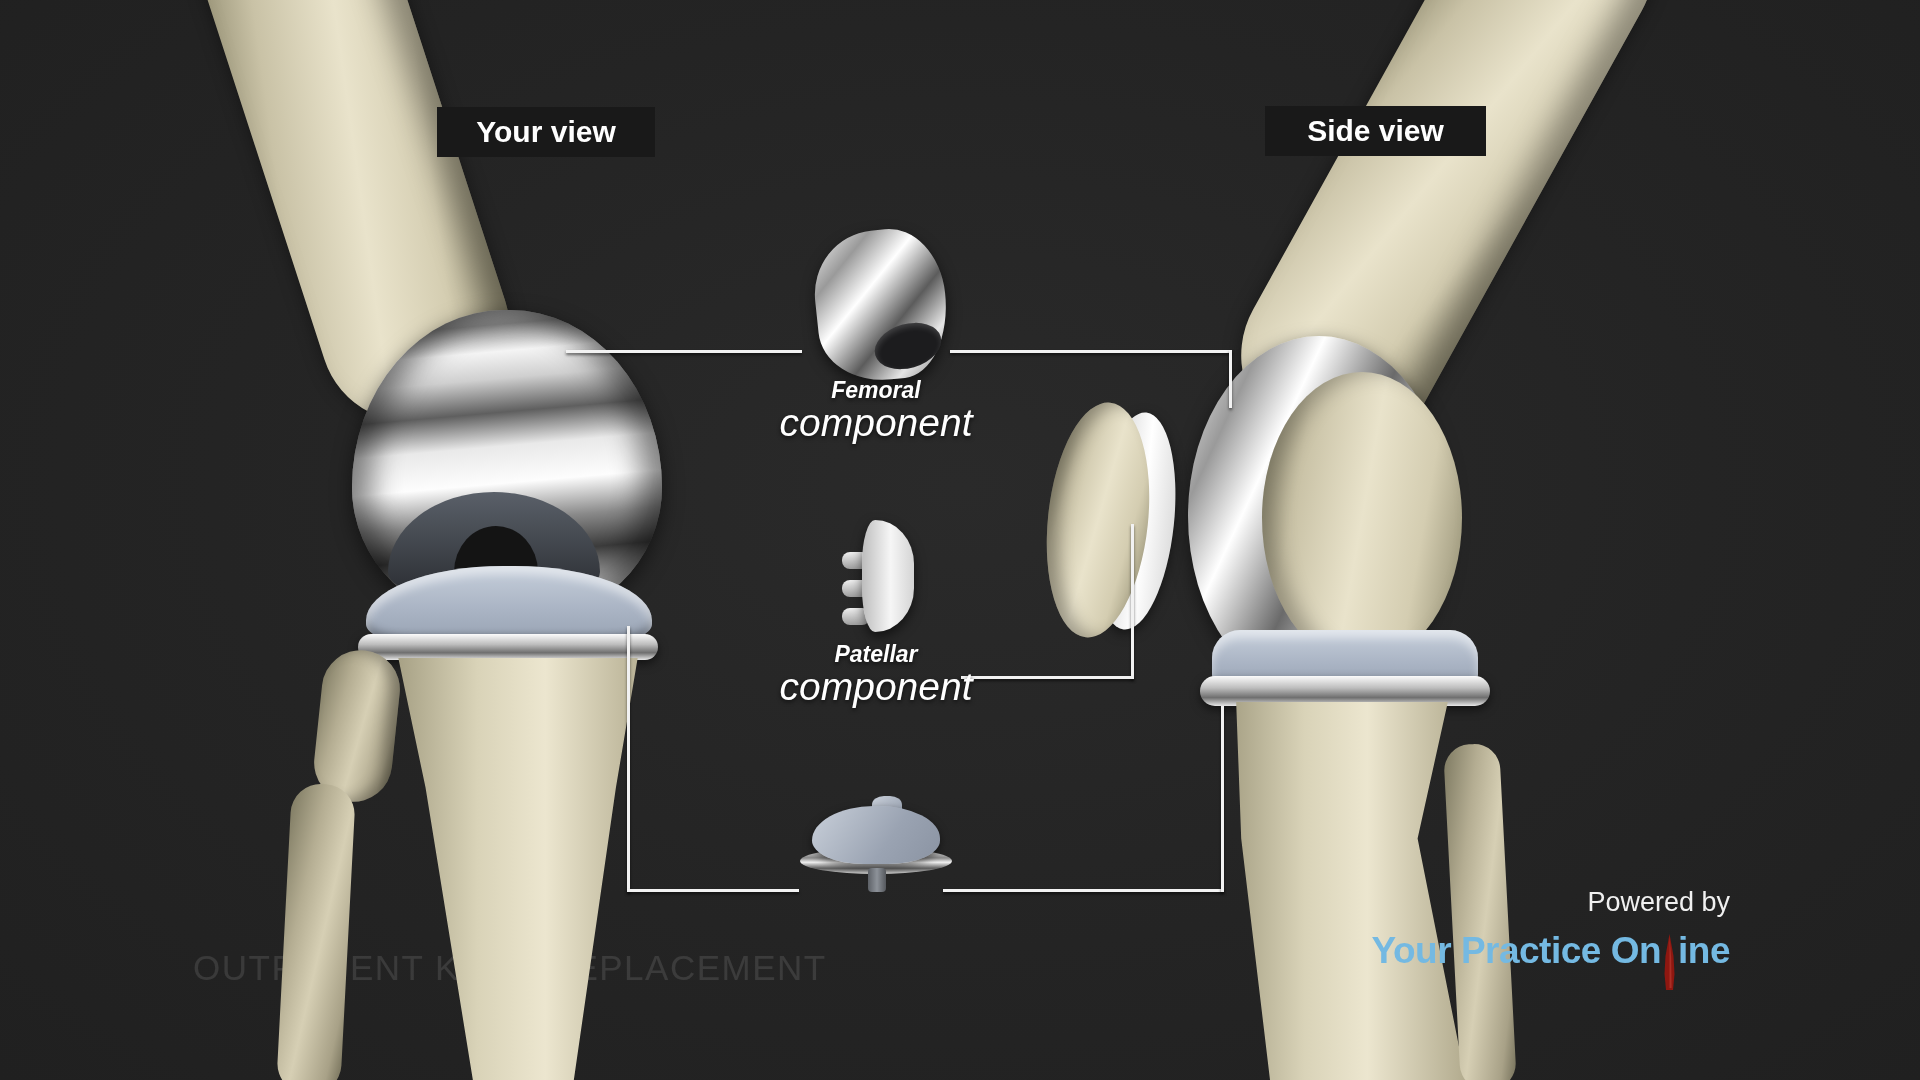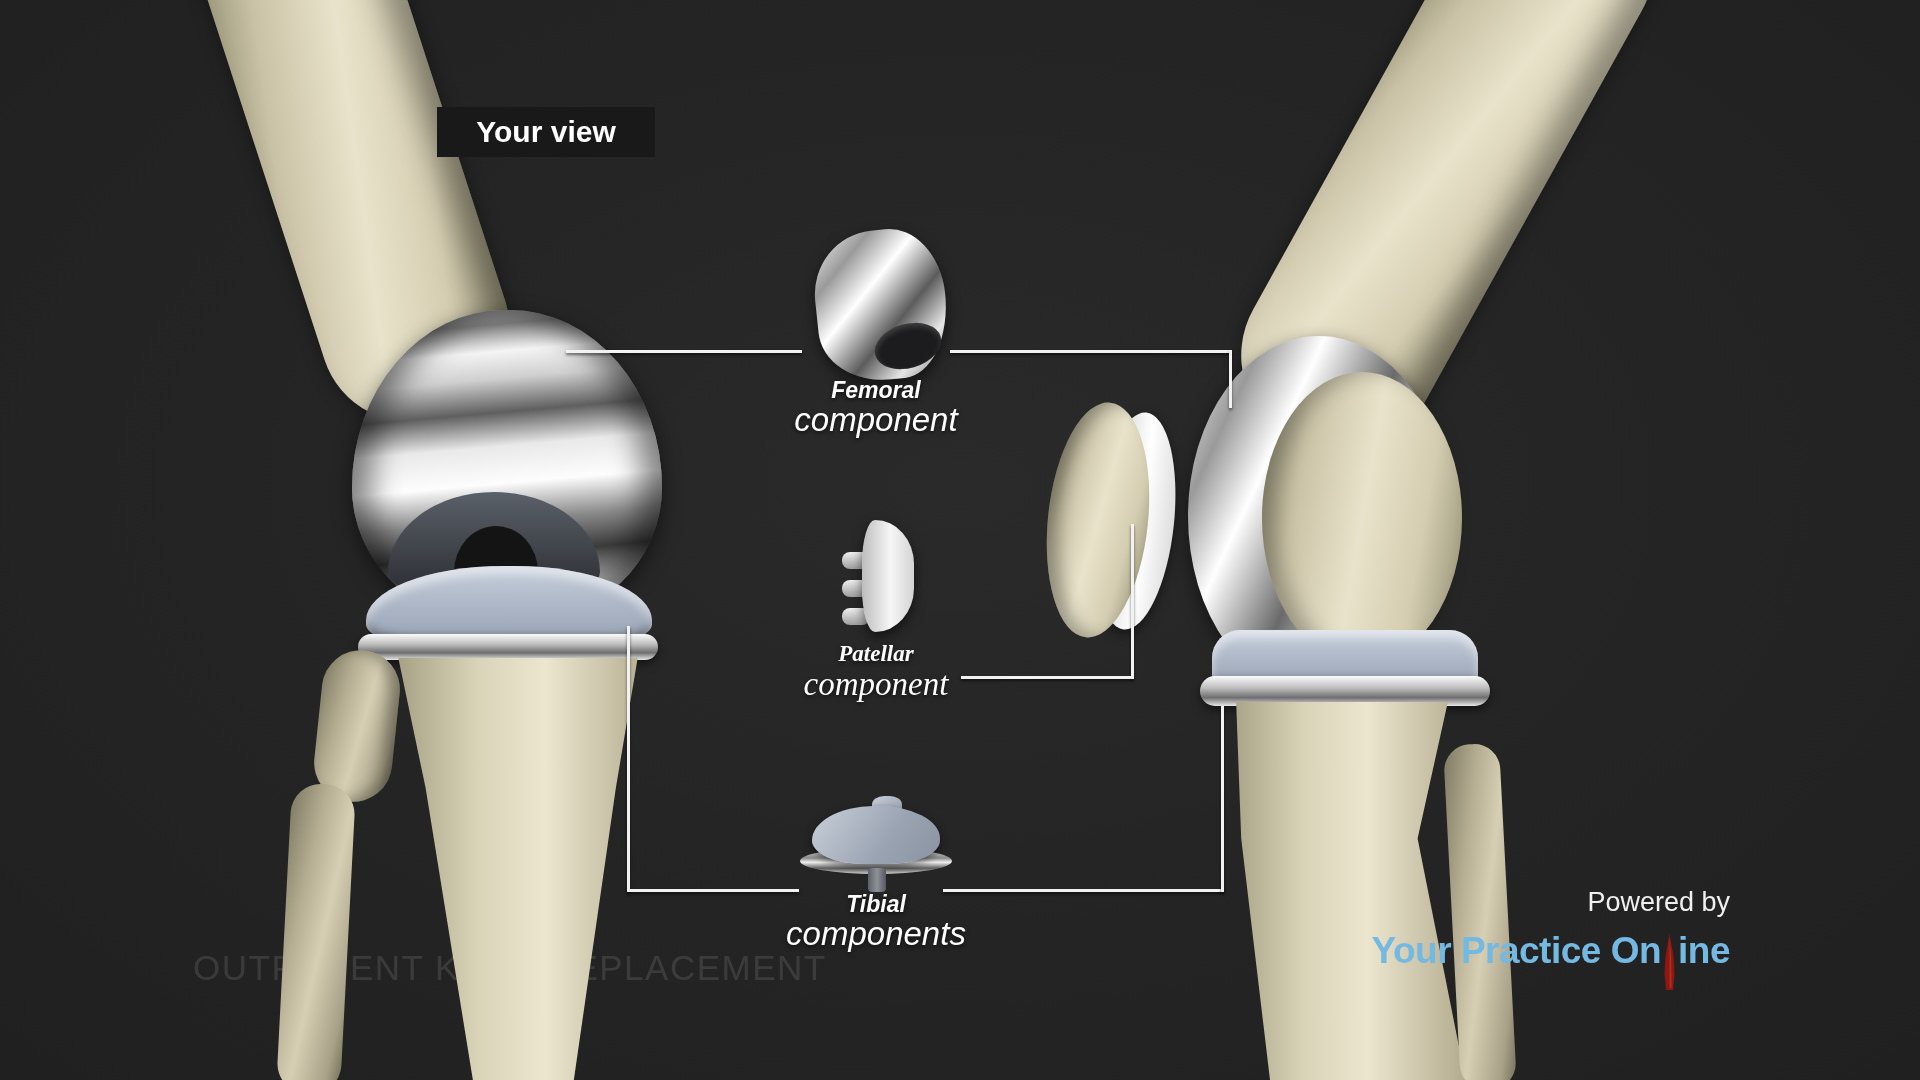--- a/index.html
+++ b/index.html
@@ -97,21 +97,21 @@
   
   .line{position:absolute;background:#f2f2f2;z-index:3;box-shadow:0 2px 3px rgba(0,0,0,.55);}
   
   .view-label{
     position:absolute;z-index:4;height:50px;line-height:50px;text-align:center;
     background:#191919;color:#ffffff;font-size:30px;font-weight:700;
   }
   .comp-label{position:absolute;z-index:4;width:240px;text-align:center;color:#ffffff;
     text-shadow:0 2px 4px rgba(0,0,0,.6);}
   .comp-title{font-size:23px;font-weight:700;font-style:italic;line-height:1.05;}
-  .comp-sub{font-size:33px;font-style:italic;line-height:1.1;}
+  .comp-sub{font-size:39px;font-style:italic;line-height:1.1;}
   
   .branding{position:absolute;right:190px;bottom:100px;z-index:4;text-align:right;}
   .powered-by{color:#f0f0f0;font-size:27px;line-height:1.1;margin-bottom:4px;margin-top:32px;}
   .brand-name{color:#74b9e2;font-size:37px;font-weight:700;letter-spacing:-0.5px;white-space:nowrap;
     display:flex;align-items:center;justify-content:flex-end;}
   .scalpel{display:inline-block;width:15px;height:58px;margin:0 1px;transform:translateY(12px);}
 </style>
 </head>
 <body>
 
@@ -162,32 +162,29 @@
   <div class="line" style="left:950px;top:350px;width:282px;height:3px;"></div>
   <div class="line" style="left:1229px;top:350px;width:3px;height:58px;"></div>
   <div class="line" style="left:1131px;top:524px;width:3px;height:155px;"></div>
   <div class="line" style="left:961px;top:676px;width:173px;height:3px;"></div>
   <div class="line" style="left:627px;top:626px;width:3px;height:266px;"></div>
   <div class="line" style="left:627px;top:889px;width:172px;height:3px;"></div>
   <div class="line" style="left:943px;top:889px;width:281px;height:3px;"></div>
   <div class="line" style="left:1221px;top:706px;width:3px;height:186px;"></div>
 
   <div class="view-label" style="left:437px;top:107px;width:218px;">Your view</div>
+  <div class="view-label" style="left:1265px;top:106px;width:221px;">Side view</div>
 
   <div class="comp-label" style="left:756px;top:378px;">
     <div class="comp-title">Femoral</div>
     <div class="comp-sub">component</div>
   </div>
-  <div class="comp-label" style="left:756px;top:642px;font-family:Liberation Serif, serif;">
+  <div class="comp-label" style="left:756px;top:642px;">
     <div class="comp-title">Patellar</div>
     <div class="comp-sub">component</div>
-  </div>
-  <div class="comp-label" style="left:756px;top:892px;">
-    <div class="comp-title">Tibial</div>
-    <div class="comp-sub">components</div>
   </div>
 
   <div class="branding">
     <div class="powered-by">Powered by</div>
     <div class="brand-name">
       <span>Your Practice On</span>
         <svg class="scalpel" viewBox="0 0 15 58">
         <path d="M7.5 0 L11.5 22 L12.5 40 L11 56 L4 56 L2.5 40 L3.5 22 Z" fill="#8e1710"></path>
         <path d="M7.5 2 L9.2 24 L9.6 54 L7.5 54 Z" fill="#b2352a" opacity="0.8"></path>
       </svg>

